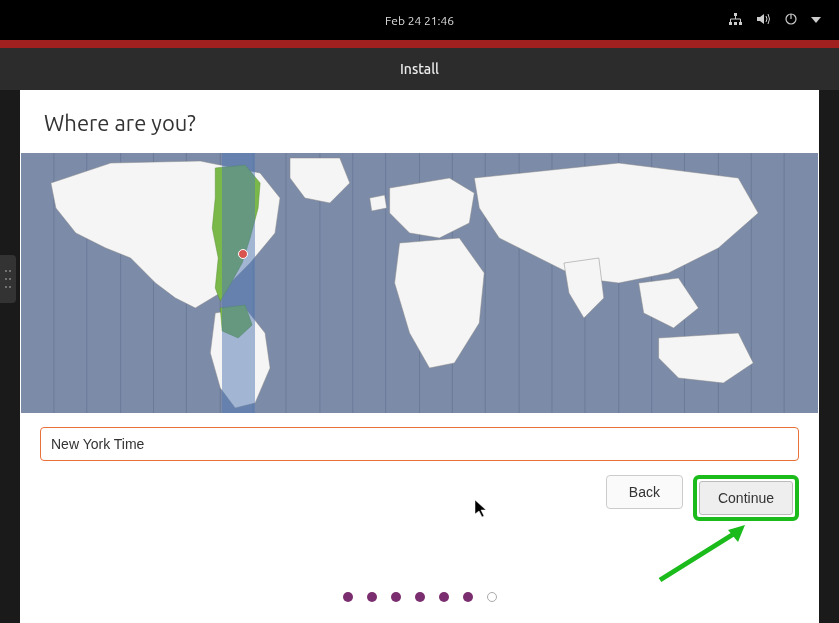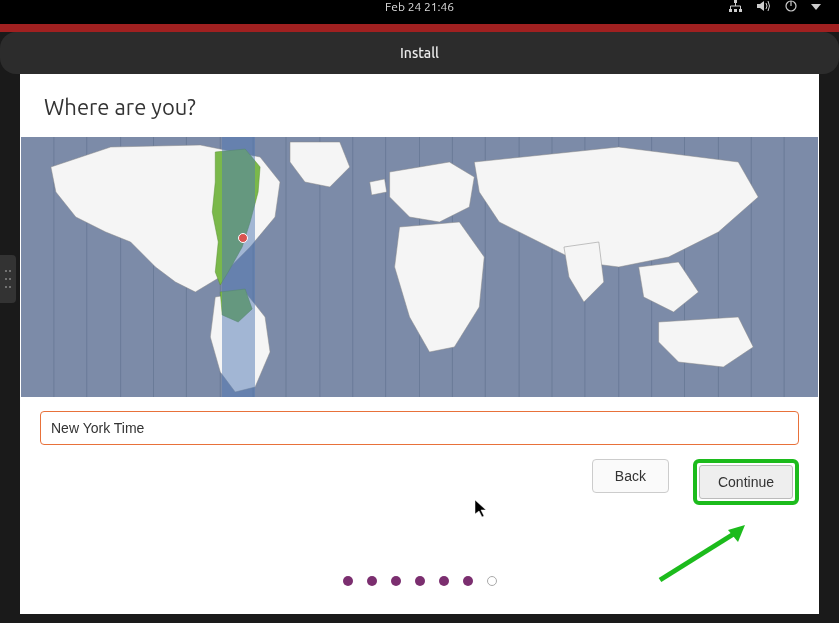--- a/index.html
+++ b/index.html
@@ -5,23 +5,24 @@
     * { margin: 0; padding: 0; box-sizing: border-box; }
     body {
       width: 839px;
       height: 623px;
       background: #1a1a1a;
       font-family: Ubuntu, "Segoe UI", sans-serif;
       overflow: hidden;
       position: relative;
     }
     .topbar {
-      height: 24px;
+      height: 40px;
       background: #000;
       display: flex;
+      align-items: center;
       justify-content: center;
       color: #ddd;
       font-size: 12px;
       position: relative;
     }
     .topbar-icons {
       position: absolute;
       right: 18px;
       display: flex;
       gap: 14px;
@@ -34,21 +35,20 @@
     }
     .window-header {
       height: 42px;
       background: #2c2c2c;
       display: flex;
       align-items: center;
       justify-content: center;
       color: #eee;
       font-size: 14px;
       font-weight: 500;
-      border-radius: 16px;
     }
     .content {
       background: #fff;
       margin: 0 20px 8px 20px;
       height: 540px;
       position: relative;
       display: flex;
       flex-direction: column;
     }
     .heading {
@@ -94,21 +94,21 @@
       padding: 0 10px;
       font-size: 14px;
       color: #333;
       outline: none;
       background: #fff;
     }
     .button-row {
       padding: 14px 20px 0 20px;
       display: flex;
       justify-content: flex-end;
-      gap: 24px;
+      gap: 10px;
     }
     .btn {
       height: 34px;
       padding: 0 22px;
       border-radius: 4px;
       font-size: 14px;
       cursor: pointer;
       border: 1px solid #ccc;
       background: #fafafa;
       color: #333;

